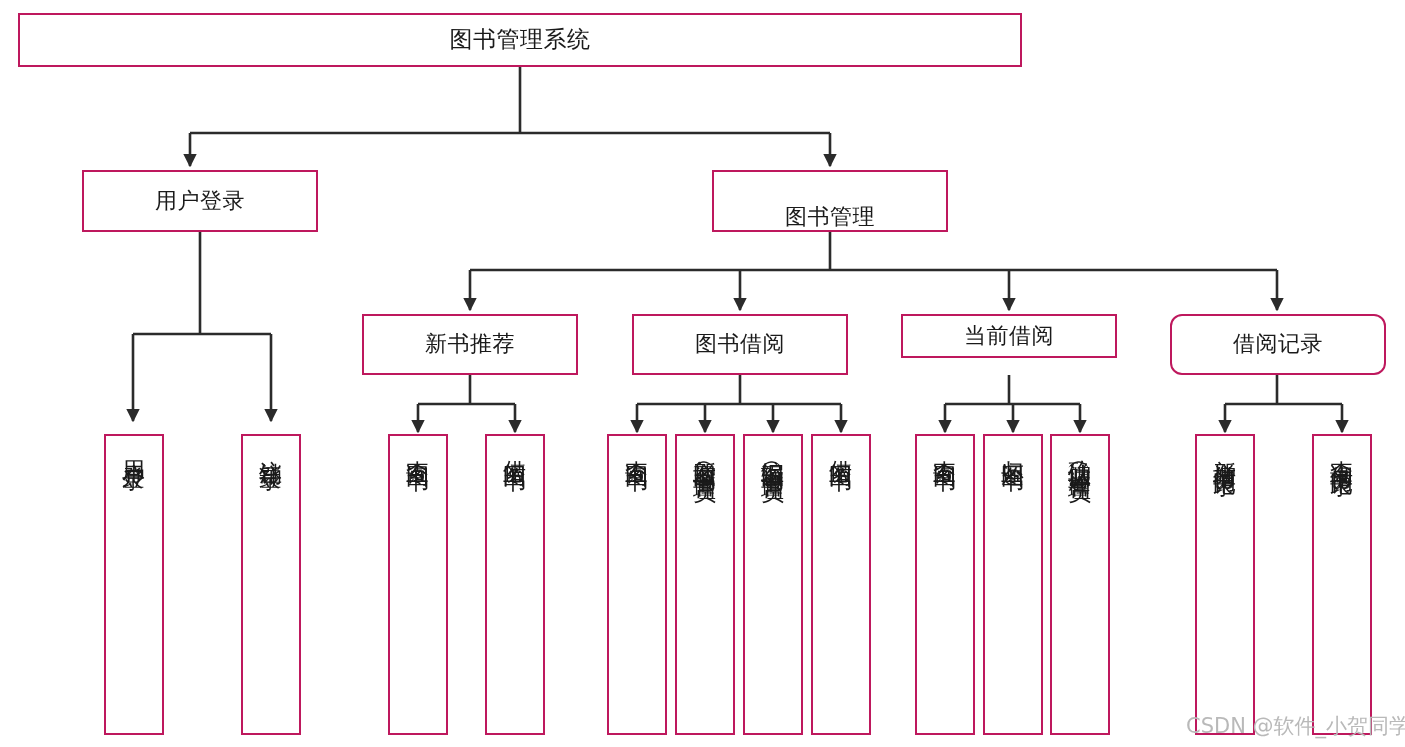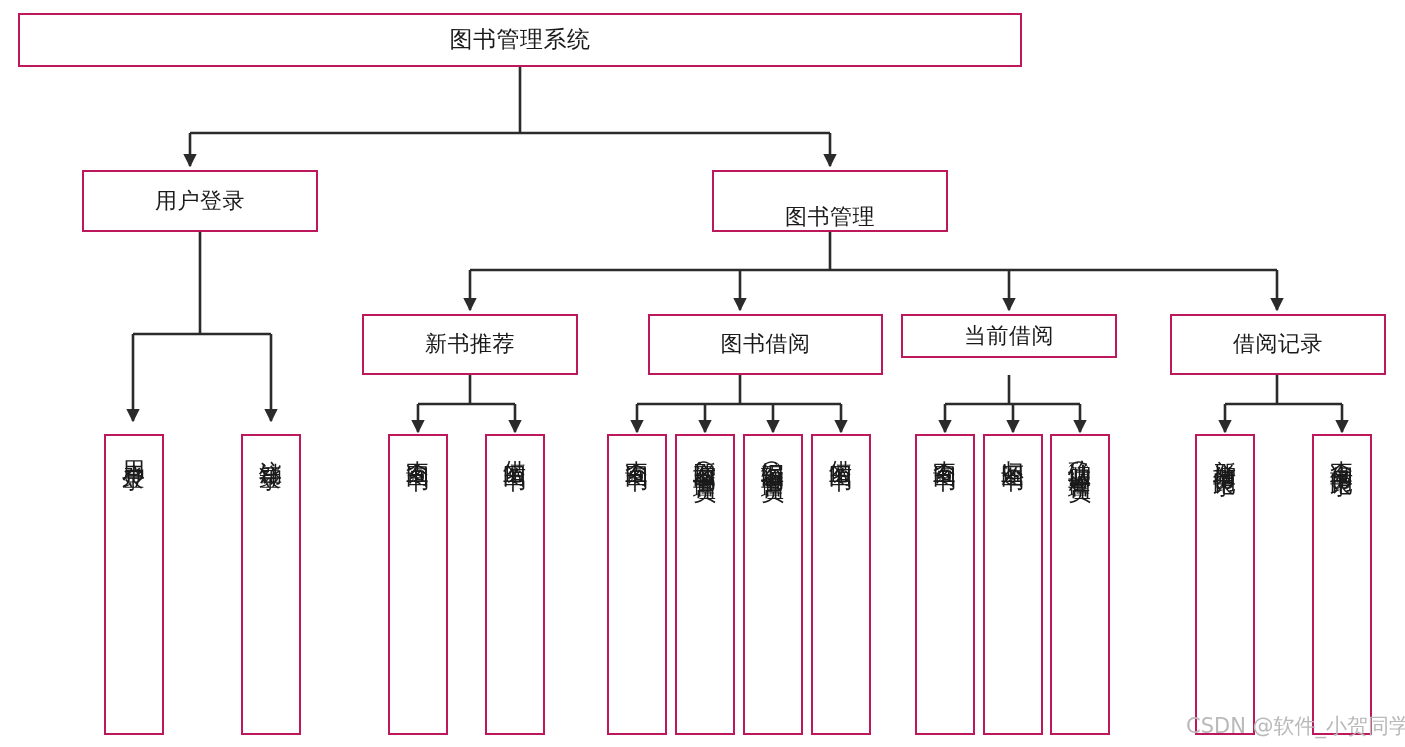--- a/index.html
+++ b/index.html
@@ -143,29 +143,29 @@
   </div>
 
   <div class="node horiz" style="left:712px; top:170px; width:236px; height:62px;align-items:flex-end;">
     <span class="node-label">图书管理</span>
   </div>
 
   <div class="node horiz" style="left:362px; top:314px; width:216px; height:61px;">
     <span class="node-label">新书推荐</span>
   </div>
 
-  <div class="node horiz" style="left:632px; top:314px; width:235px; height:61px;margin-left:16px;">
+  <div class="node horiz" style="left:632px; top:314px; width:216px; height:61px;">
     <span class="node-label">图书借阅</span>
   </div>
 
   <div class="node horiz" style="left:901px; top:314px; width:216px; height:44px;">
     <span class="node-label">当前借阅</span>
   </div>
 
-  <div class="node horiz" style="left:1170px; top:314px; width:216px; height:61px;">
+  <div class="node horiz" style="left:1170px; top:314px; width:216px; height:61px;border-radius:12px;">
     <span class="node-label">借阅记录</span>
   </div>
 
   <div class="node vert" style="left:104px; top:434px; width:60px; height:301px;">
     <span class="node-label">用户登录</span>
   </div>
 
   <div class="node vert" style="left:241px; top:434px; width:60px; height:301px;">
     <span class="node-label">注销登录</span>
   </div>

